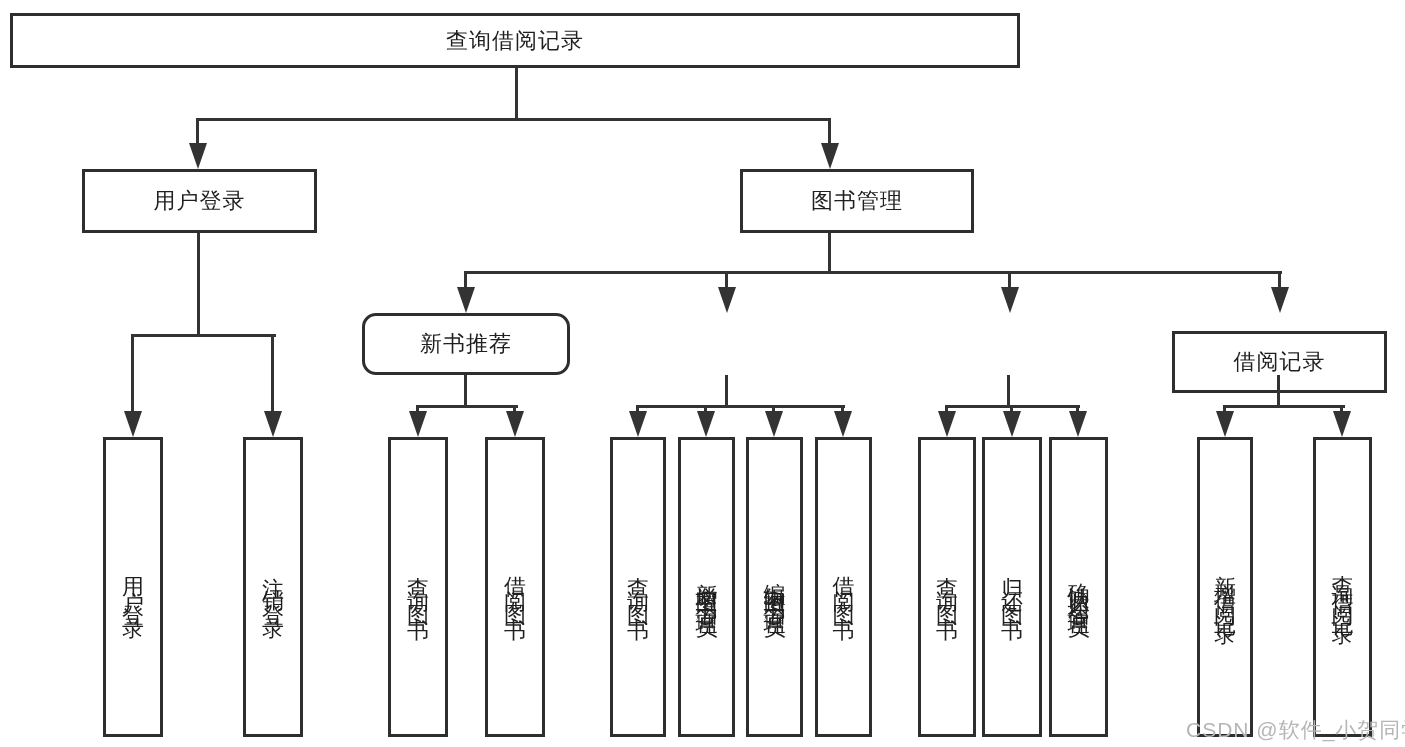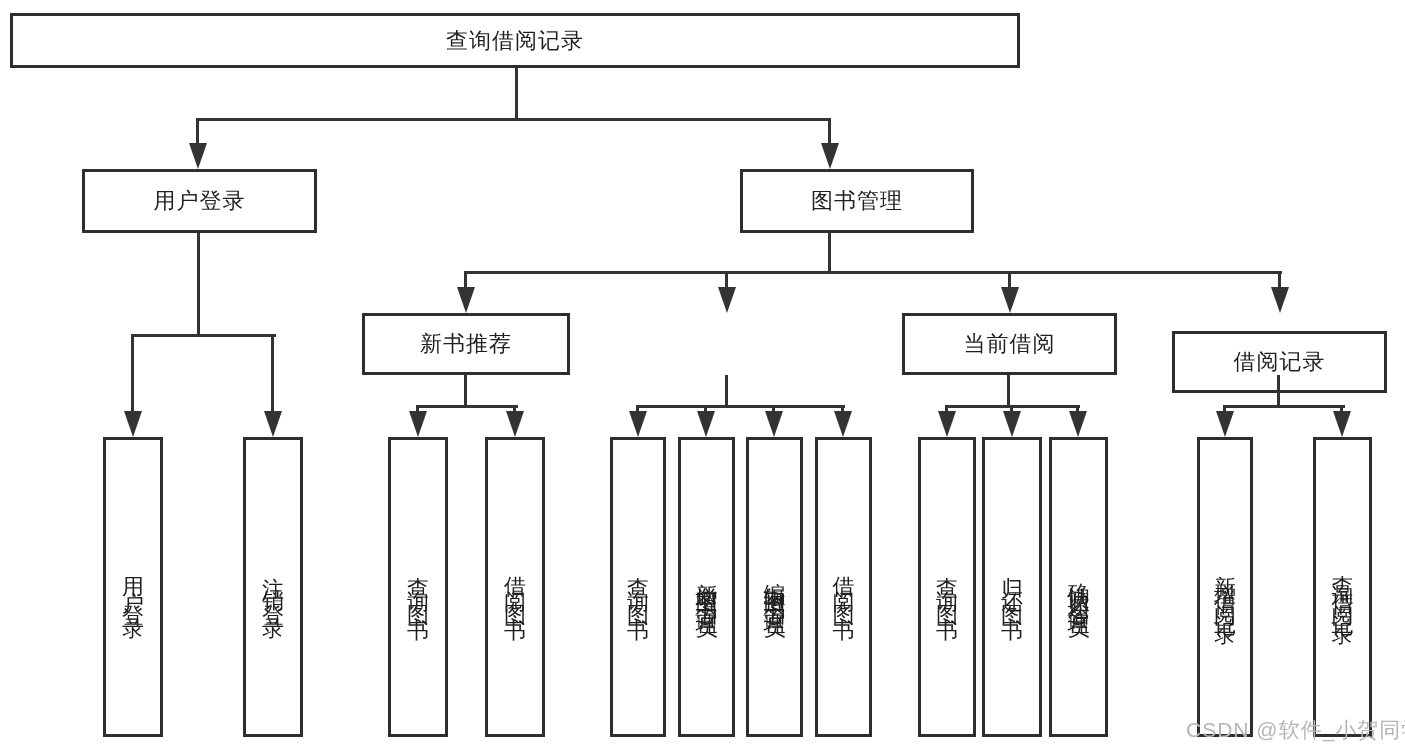--- a/index.html
+++ b/index.html
@@ -60,22 +60,21 @@
   <div class="hl" style="left:464px;top:271px;width:818px;"></div>
   <div class="vl" style="left:464px;top:271px;height:22px;"></div>
   <div class="vl" style="left:725px;top:271px;height:22px;"></div>
   <div class="vl" style="left:1008px;top:271px;height:22px;"></div>
   <div class="vl" style="left:1278px;top:271px;height:22px;"></div>
   <div class="arr" style="left:457px;top:287px;"></div>
   <div class="arr" style="left:718px;top:287px;"></div>
   <div class="arr" style="left:1001px;top:287px;"></div>
   <div class="arr" style="left:1271px;top:287px;"></div>
 
-  <div class="box" style="left:362px;top:313px;width:208px;height:62px;">新书推荐</div>
-  <div class="box" style="left:902px;top:313px;width:215px;height:62px;">当前借阅</div>
+  <div class="box" style="left:362px;top:313px;width:208px;height:62px;border-radius:14px;">新书推荐</div>
   <div class="box" style="left:1172px;top:331px;width:215px;height:62px;">借阅记录</div>
 
   <div class="vl" style="left:464px;top:375px;height:33px;"></div>
   <div class="hl" style="left:416px;top:405px;width:102px;"></div>
   <div class="vl" style="left:416px;top:405px;height:12px;"></div>
   <div class="vl" style="left:513px;top:405px;height:12px;"></div>
   <div class="arr" style="left:409px;top:411px;"></div>
   <div class="arr" style="left:506px;top:411px;"></div>
 
   <div class="vl" style="left:725px;top:375px;height:33px;"></div>

